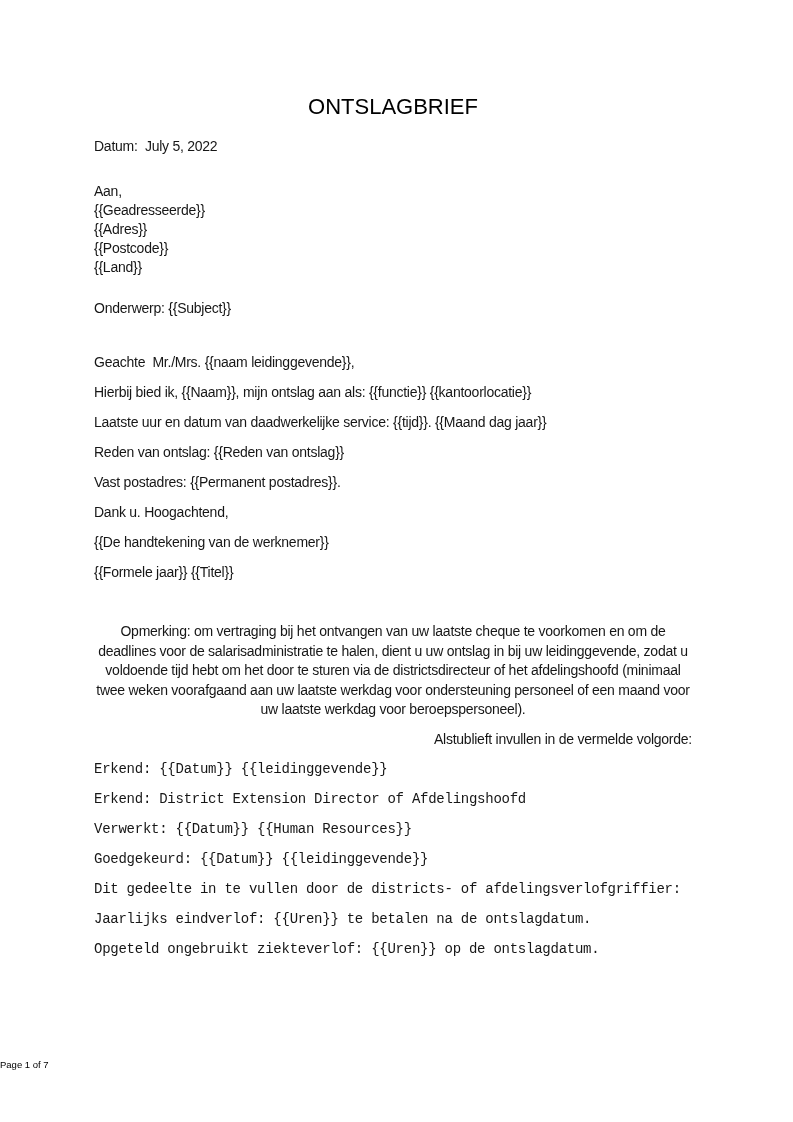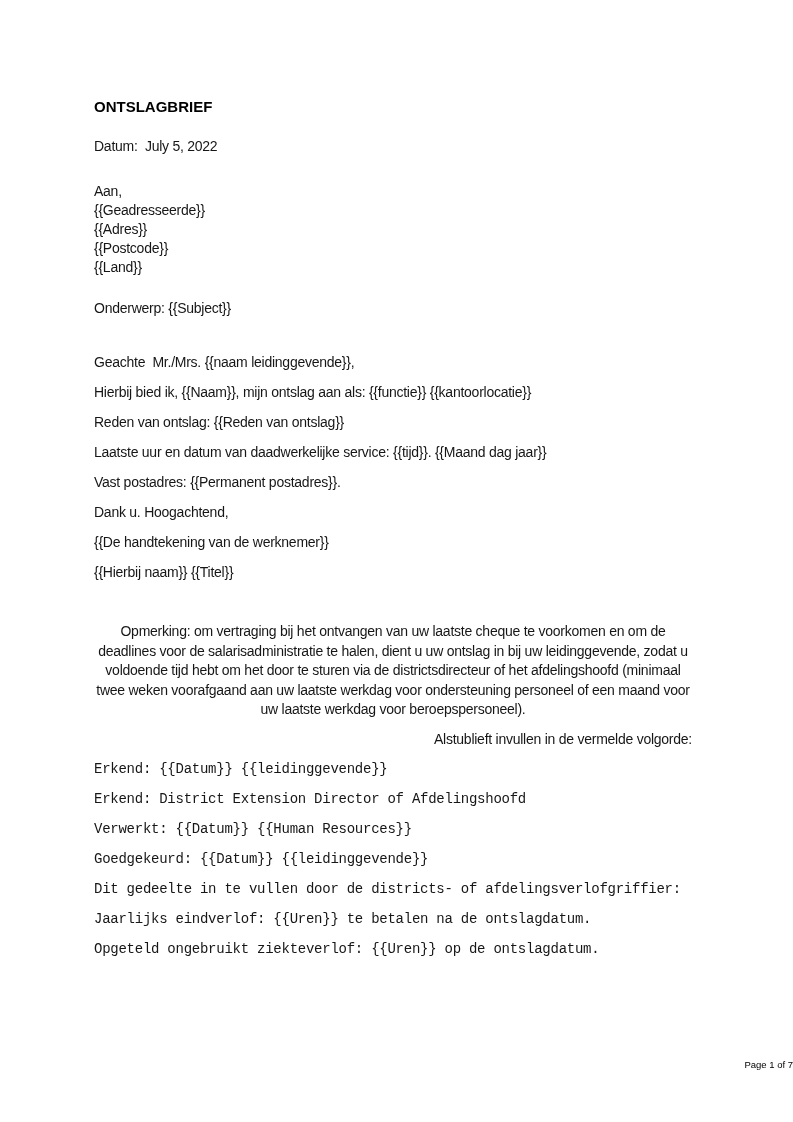--- a/index.html
+++ b/index.html
@@ -16,24 +16,24 @@
     position: absolute;
     left: 94px;
     top: 0;
     width: 598px;
     font-size: 14px;
     letter-spacing: -0.25px;
     color: #161616;
   }
   .doc-title {
     margin: 97px 0 0 0;
-    font-size: 15px;
+    font-size: 22px;
     line-height: 19px;
-    font-weight: bold;
-    text-align: left;
+    font-weight: normal;
+    text-align: center;
     color: #000000;
     letter-spacing: 0;
   }
   .line { margin: 0; line-height: 19px; white-space: pre-wrap; }
   .date-line { margin-top: 21px; }
   .address-block { margin-top: 26px; }
   .address-block p { margin: 0; line-height: 19px; white-space: pre-wrap; }
   .subject-line { margin-top: 22px; }
   .salutation { margin-top: 35px; }
   .body-line { margin-top: 11px; }
@@ -101,21 +101,21 @@
     font-size: 11px;
     line-height: 13px;
     font-weight: bold;
     color: #404040;
   }
   .footer {
     position: absolute;
     left: 0;
     width: 100%;
     top: 1059px;
-    text-align: right;
+    text-align: left;
     font-size: 9.5px;
     line-height: 12px;
     color: #000000;
   }
 </style>
 </head>
 <body>
 
 <div class="page">
   <div class="content">
@@ -130,26 +130,26 @@
       <p>{{Adres}}</p>
       <p>{{Postcode}}</p>
       <p>{{Land}}</p>
     </div>
 
     <p class="line subject-line">Onderwerp: {{Subject}}</p>
 
     <p class="line salutation">Geachte  Mr./Mrs. {{naam leidinggevende}},</p>
 
     <p class="line body-line">Hierbij bied ik, {{Naam}}, mijn ontslag aan als: {{functie}} {{kantoorlocatie}}</p>
+    <p class="line body-line">Laatste uur en datum van daadwerkelijke service: {{tijd}}. {{Maand dag jaar}}</p>
     <p class="line body-line">Reden van ontslag: {{Reden van ontslag}}</p>
-    <p class="line body-line">Laatste uur en datum van daadwerkelijke service: {{tijd}}. {{Maand dag jaar}}</p>
     <p class="line body-line">Vast postadres: {{Permanent postadres}}.</p>
     <p class="line body-line">Dank u. Hoogachtend,</p>
     <p class="line body-line">{{De handtekening van de werknemer}}</p>
-    <p class="line body-line">{{Hierbij naam}} {{Titel}}</p>
+    <p class="line body-line">{{Formele jaar}} {{Titel}}</p>
 
     <p class="note-para">Opmerking: om vertraging bij het ontvangen van uw laatste cheque te voorkomen en om de deadlines voor de salarisadministratie te halen, dient u uw ontslag in bij uw leidinggevende, zodat u voldoende tijd hebt om het door te sturen via de districtsdirecteur of het afdelingshoofd (minimaal twee weken voorafgaand aan uw laatste werkdag voor ondersteuning personeel of een maand voor uw laatste werkdag voor beroepspersoneel).</p>
 
     <p class="line instr-first">Alstublieft invullen in de vermelde volgorde:</p>
     <p class="line instr">Erkend: {{Datum}} {{leidinggevende}}</p>
     <p class="line instr">Erkend: District Extension Director of Afdelingshoofd</p>
     <p class="line instr">Verwerkt: {{Datum}} {{Human Resources}}</p>
     <p class="line instr">Goedgekeurd: {{Datum}} {{leidinggevende}}</p>
     <p class="line instr">Dit gedeelte in te vullen door de districts- of afdelingsverlofgriffier:</p>
     <p class="line instr">Jaarlijks eindverlof: {{Uren}} te betalen na de ontslagdatum.</p>

